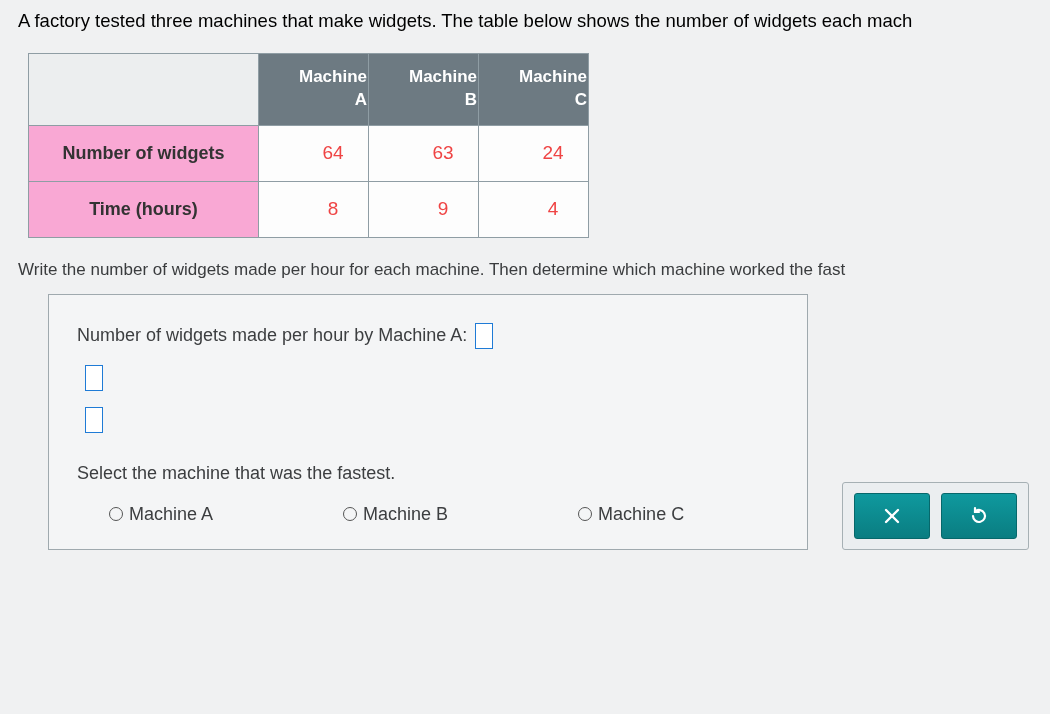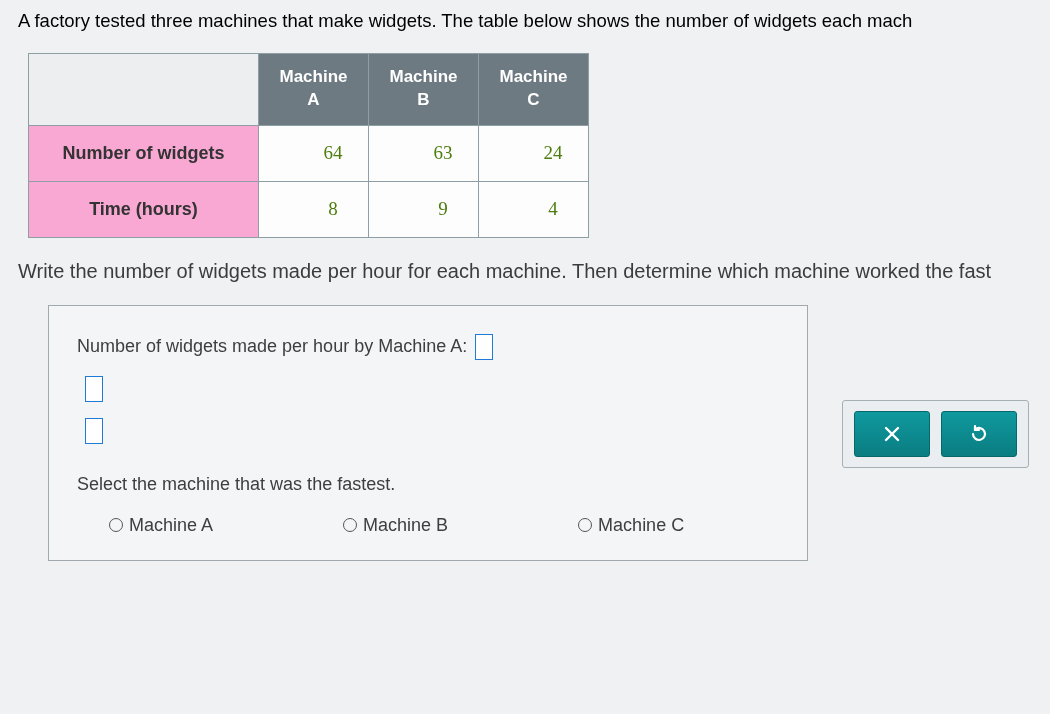--- a/index.html
+++ b/index.html
@@ -37,44 +37,45 @@
     height: 72px;
   }
   table.data th.mhead {
     background: #6d7a82;
     color: #fff;
     font-weight: bold;
     font-size: 17px;
     width: 110px;
     height: 72px;
     line-height: 1.35;
+    text-align: right;
   }
   table.data td.rowlabel {
     background: #f9a8d4;
     font-weight: bold;
     font-size: 18px;
     color: #333;
     height: 56px;
     padding: 8px 16px;
   }
   table.data td.val {
     background: #fdfdfd;
     font-size: 19px;
-    color: #4d7c0f;
-    font-family: Liberation Serif, serif;
+    color: #ef4444;
+    font-family: Liberation Sans, sans-serif;
     padding-left: 40px;
   }
   .instruct {
-    font-size: 20px;
+    font-size: 17px;
     color: #3a3c3e;
-    margin: 0 0 22px 0;
+    margin: 0 0 14px 0;
   }
   .work-row {
     display: flex;
-    align-items: center;
+    align-items: flex-end;
     gap: 34px;
   }
   .answer-box {
     border: 1.5px solid #9fa9ae;
     background: #f4f5f6;
     width: 760px;
     padding: 18px 22px 24px 28px;
     margin-left: 30px;
   }
   .ans-line {

